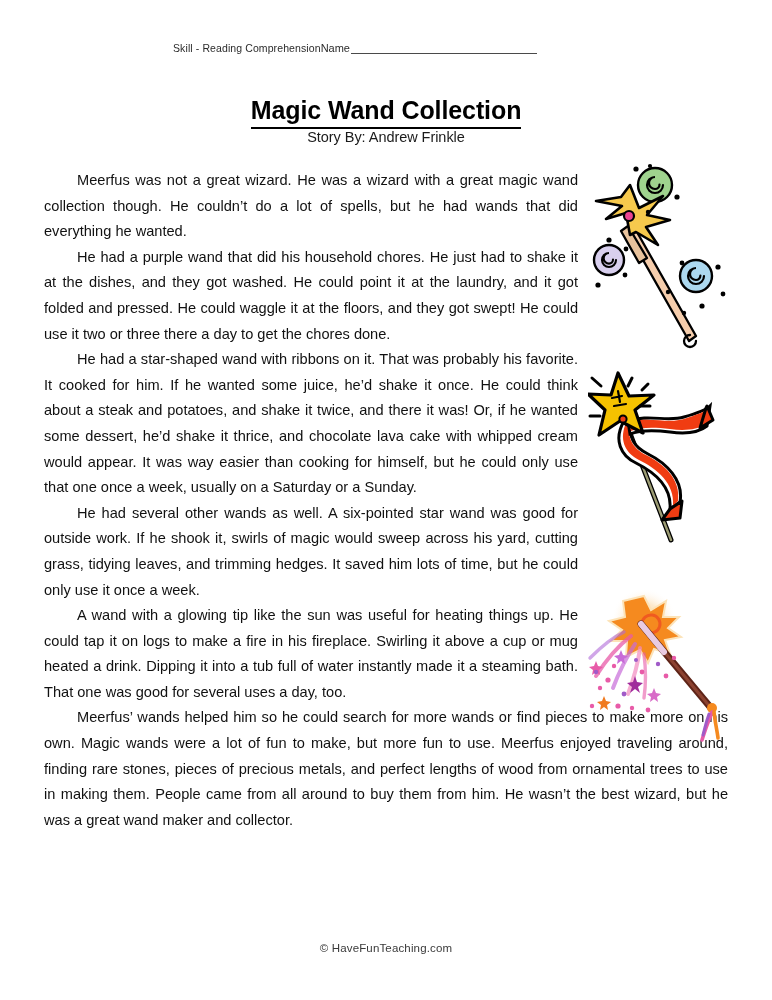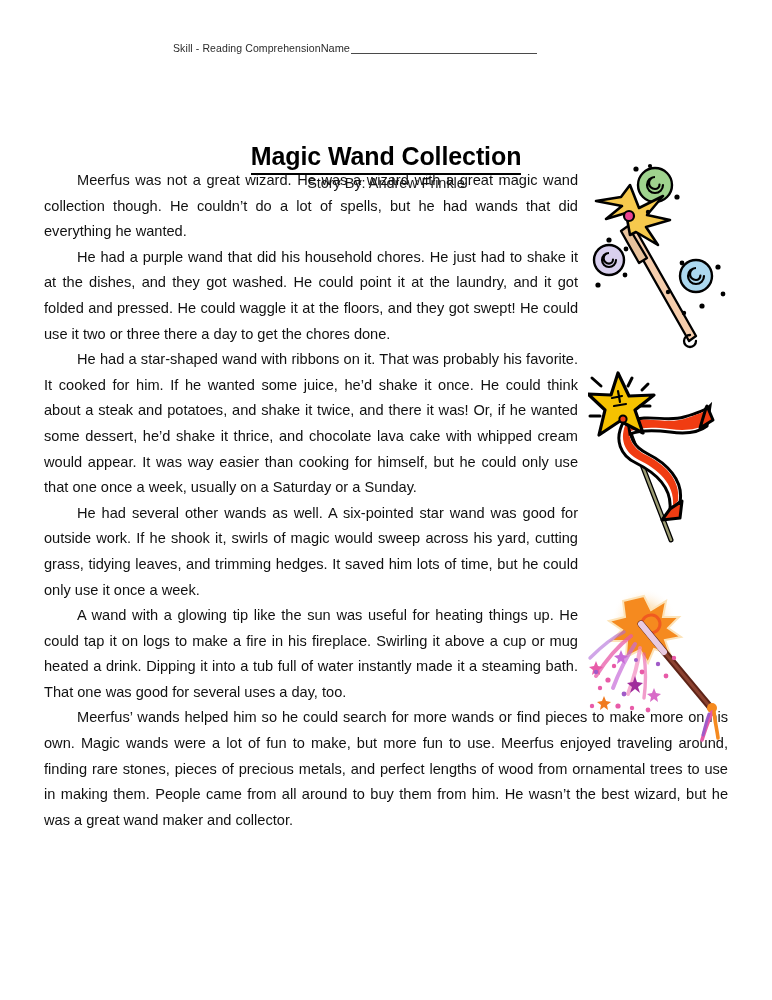--- a/index.html
+++ b/index.html
@@ -64,21 +64,20 @@
   }
   .doc-title {
     font-size: 25px;
     font-weight: bold;
     color: #000;
     letter-spacing: -0.1px;
     display: inline-block;
     border-bottom: 2.6px solid #000;
     padding-bottom: 1px;
     line-height: 1.18;
-    margin-top: 46px;
   }
   .doc-subtitle {
     font-size: 14.5px;
     color: #1a1a1a;
     letter-spacing: -0.05px;
   }
 
   
   .story {
     position: absolute;
@@ -293,14 +292,17 @@
       </g>
       <g fill="#A05BC8">
         <circle cx="46" cy="106" r="2.4"></circle>
           <circle cx="18" cy="84" r="2.2"></circle>
         <circle cx="80" cy="76" r="2.2"></circle>
           <circle cx="58" cy="72" r="2"></circle>
       </g>
     </svg>
   </div>
 
+  <div class="footer">
+    <span class="footer-text">© HaveFunTeaching.com</span>
+  </div>
 
 </div>
 
 </body></html>

